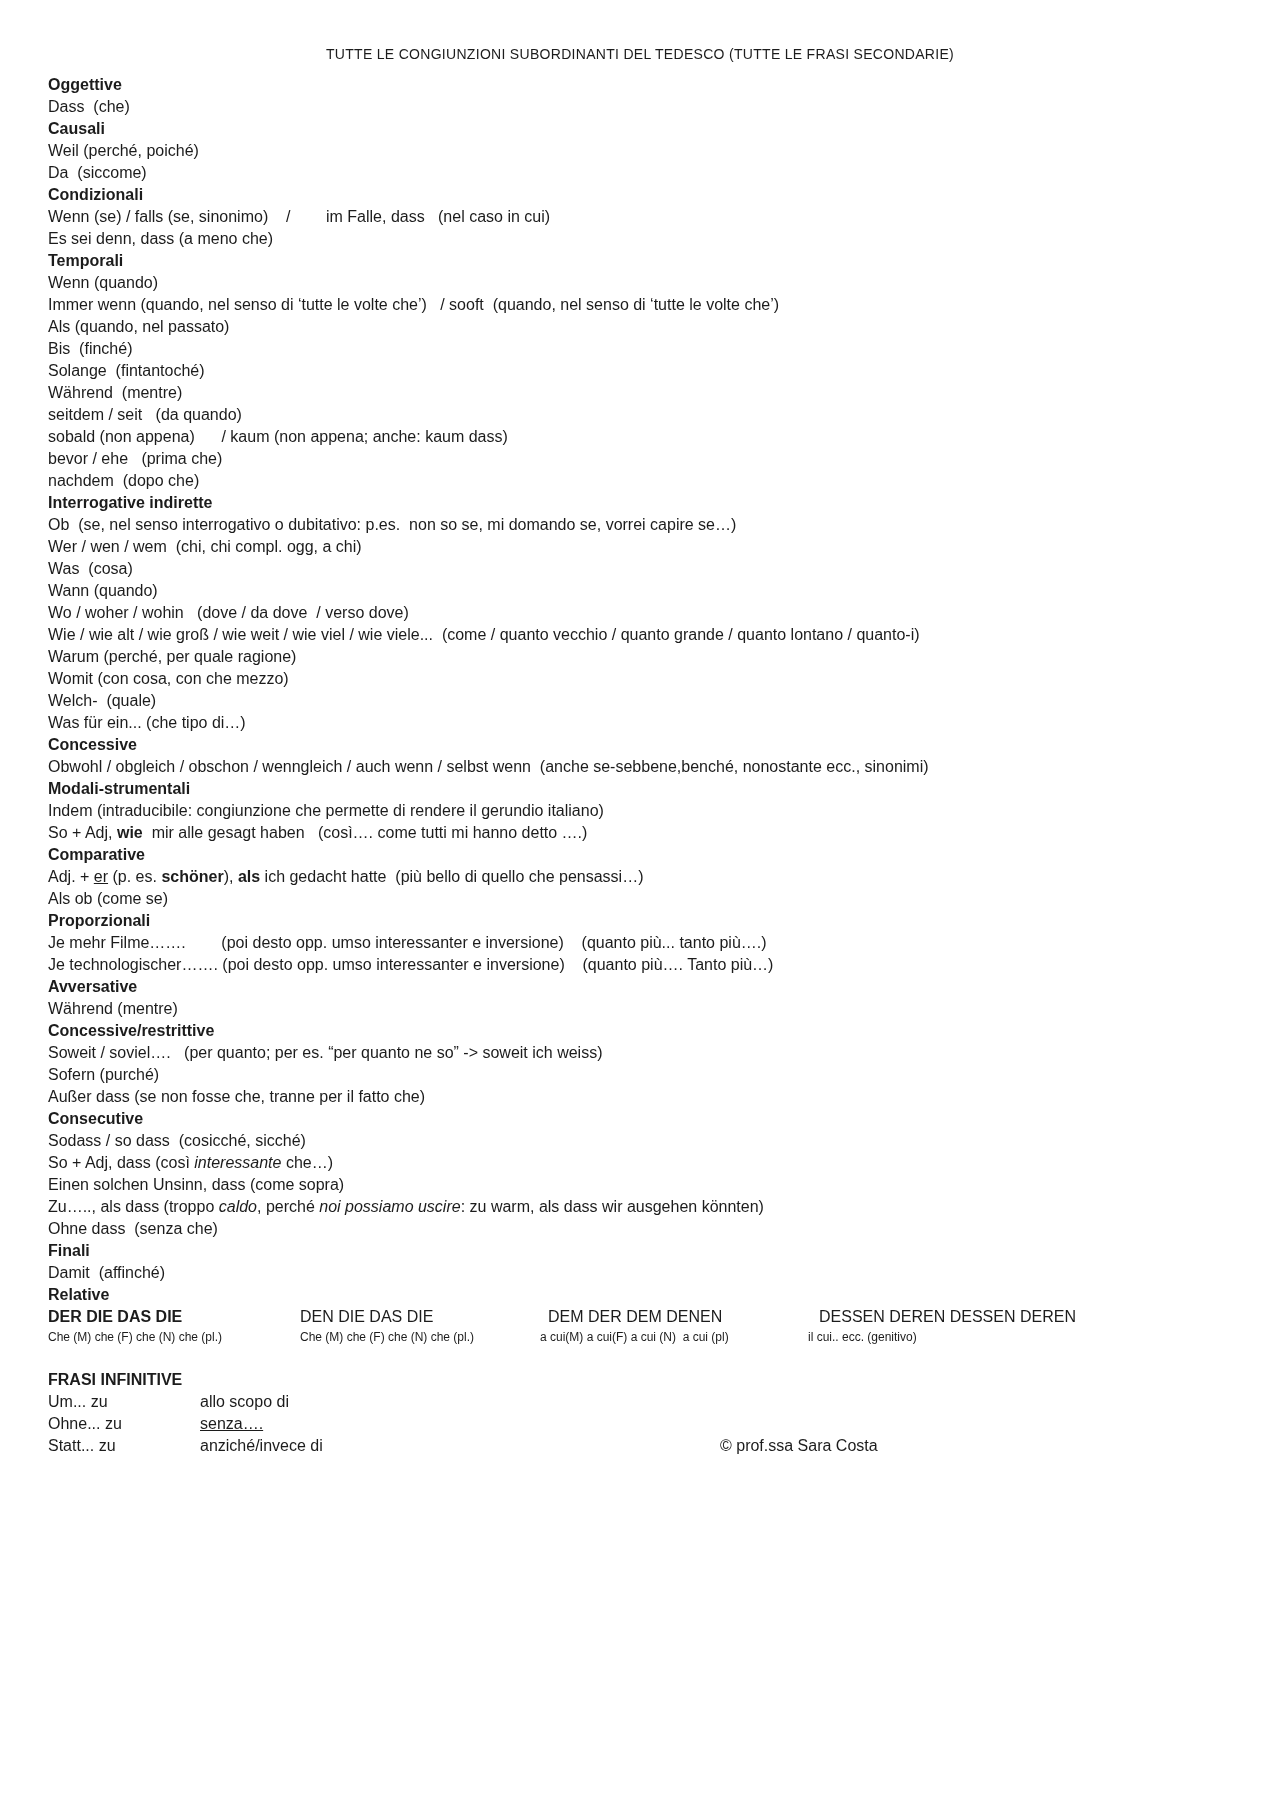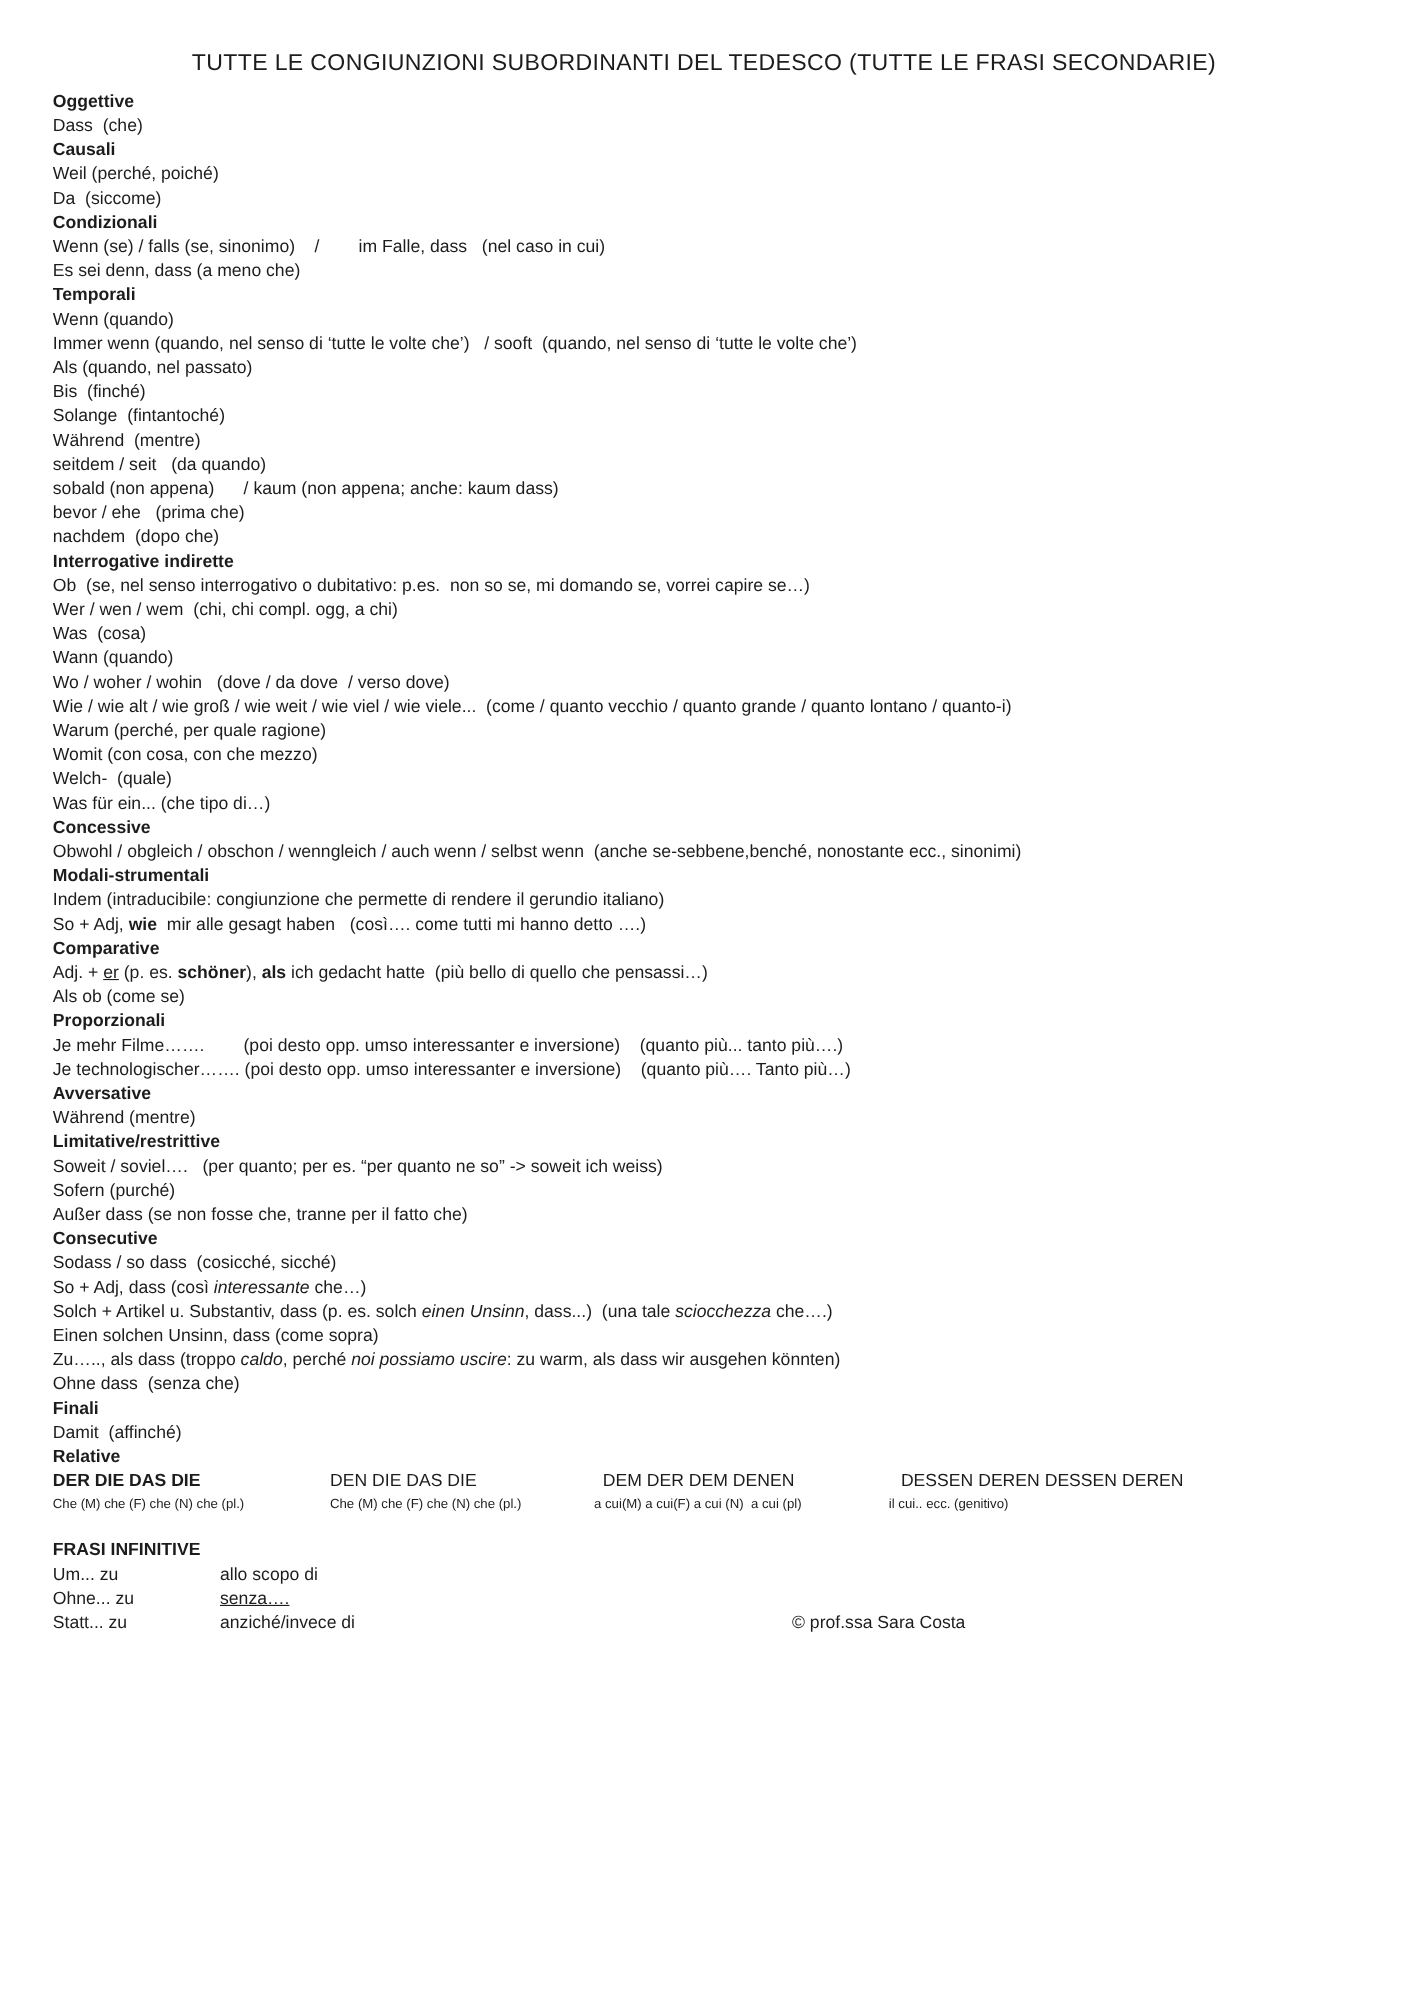--- a/index.html
+++ b/index.html
@@ -13,21 +13,21 @@
     font-family: "Liberation Sans", "DejaVu Sans", sans-serif;
     color: #1c1c1c;
     -webkit-font-smoothing: antialiased;
   }
   .page {
     padding: 46px 48px 40px 48px;
     box-sizing: border-box;
   }
   .title {
     text-align: center;
-    font-size: 21px;
+    font-size: 14px;
     font-weight: normal;
     letter-spacing: 0.3px;
     margin-bottom: 12px;
     white-space: pre-wrap;
   }
   .doc-body { position: relative; }
   .line {
     position: relative;
     font-size: 16px;
     line-height: 22px;
@@ -93,28 +93,27 @@
       <div class="line"><span>Indem (intraducibile: congiunzione che permette di rendere il gerundio italiano)</span></div>
       <div class="line"><span>So + Adj, </span><span class="b">wie</span><span>  mir alle gesagt haben   (così…. come tutti mi hanno detto ….)</span></div>
       <div class="line"><span class="b">Comparative</span></div>
       <div class="line"><span>Adj. + </span><span class="u">er</span><span> (p. es. </span><span class="b">schöner</span><span>), </span><span class="b">als</span><span> ich gedacht hatte  (più bello di quello che pensassi…)</span></div>
       <div class="line"><span>Als ob (come se)</span></div>
       <div class="line"><span class="b">Proporzionali</span></div>
       <div class="line"><span>Je mehr Filme…….        (poi desto opp. umso interessanter e inversione)    (quanto più... tanto più….)</span></div>
       <div class="line"><span>Je technologischer……. (poi desto opp. umso interessanter e inversione)    (quanto più…. Tanto più…)</span></div>
       <div class="line"><span class="b">Avversative</span></div>
       <div class="line"><span>Während (mentre)</span></div>
-      <div class="line"><span class="b">Limitative/restrittive</span></div>
+      <div class="line"><span class="b">Concessive/restrittive</span></div>
       <div class="line"><span>Soweit / soviel….   (per quanto; per es. “per quanto ne so” -&gt; soweit ich weiss)</span></div>
       <div class="line"><span>Sofern (purché)</span></div>
       <div class="line"><span>Außer dass (se non fosse che, tranne per il fatto che)</span></div>
       <div class="line"><span class="b">Consecutive</span></div>
       <div class="line"><span>Sodass / so dass  (cosicché, sicché)</span></div>
       <div class="line"><span>So + Adj, dass (così </span><span class="i">interessante</span><span> che…)</span></div>
-      <div class="line"><span>Solch + Artikel u. Substantiv, dass (p. es. solch </span><span class="i">einen Unsinn</span><span>, dass...)  (una tale </span><span class="i">sciocchezza</span><span> che….)</span></div>
       <div class="line"><span>Einen solchen Unsinn, dass (come sopra)</span></div>
       <div class="line"><span>Zu….., als dass (troppo </span><span class="i">caldo</span><span>, perché </span><span class="i">noi possiamo uscire</span><span>: zu warm, als dass wir ausgehen könnten)</span></div>
       <div class="line"><span>Ohne dass  (senza che)</span></div>
       <div class="line"><span class="b">Finali</span></div>
       <div class="line"><span>Damit  (affinché)</span></div>
       <div class="line"><span class="b">Relative</span></div>
       <div class="line columns"><span class="abs" style="left: 0px; font-weight: bold;">DER DIE DAS DIE</span><span class="abs" style="left: 252px;">DEN DIE DAS DIE</span><span class="abs" style="left: 500px;">DEM DER DEM DENEN</span><span class="abs" style="left: 752px; margin-left: 19px;">DESSEN DEREN DESSEN DEREN</span></div>
       <div class="line small columns"><span class="abs" style="left: 0px;">Che (M) che (F) che (N) che (pl.)</span><span class="abs" style="left: 252px;">Che (M) che (F) che (N) che (pl.)</span><span class="abs" style="left: 492px;">a cui(M) a cui(F) a cui (N)  a cui (pl)</span><span class="abs" style="left: 760px;">il cui.. ecc. (genitivo)</span></div>
       <div class="line blank"></div>
       <div class="line"><span class="b">FRASI INFINITIVE</span></div>

